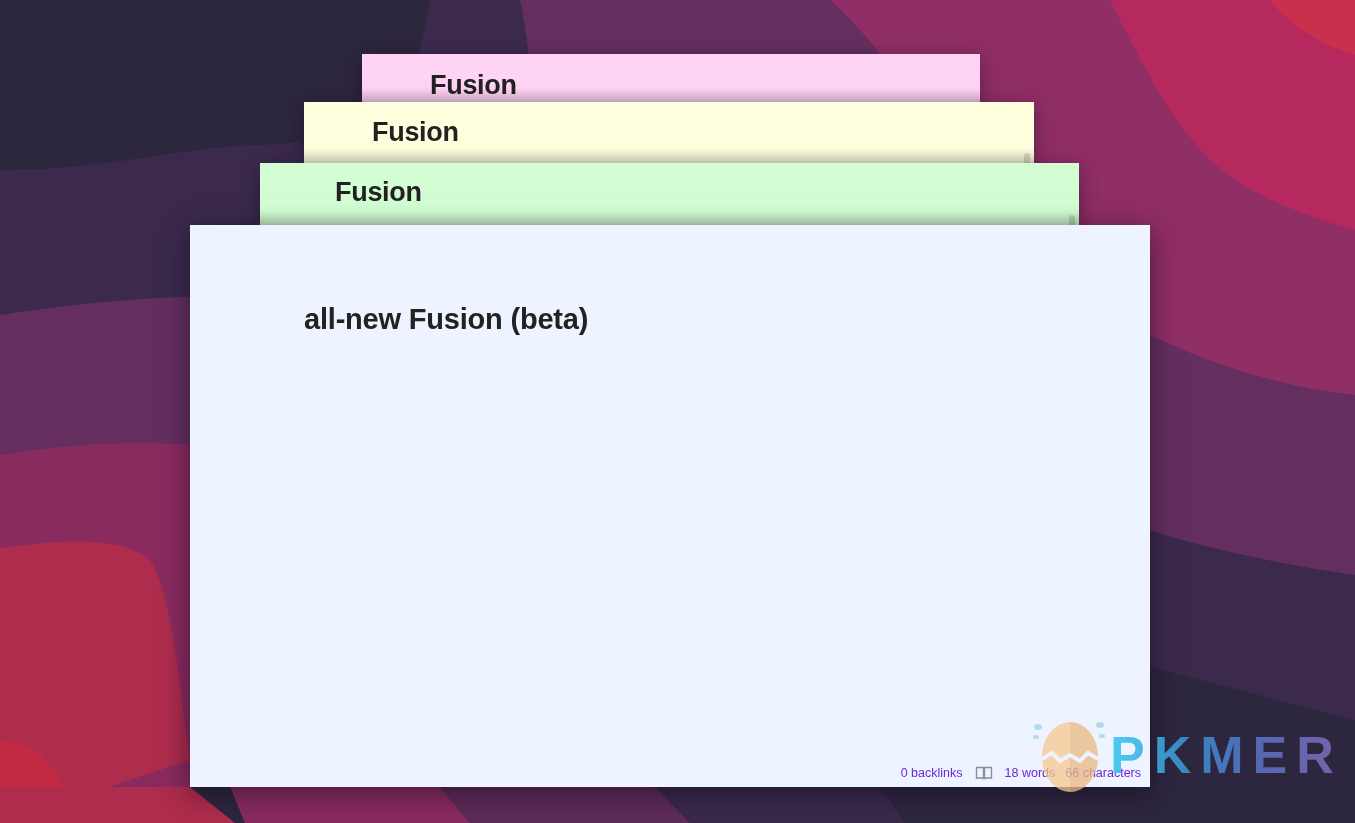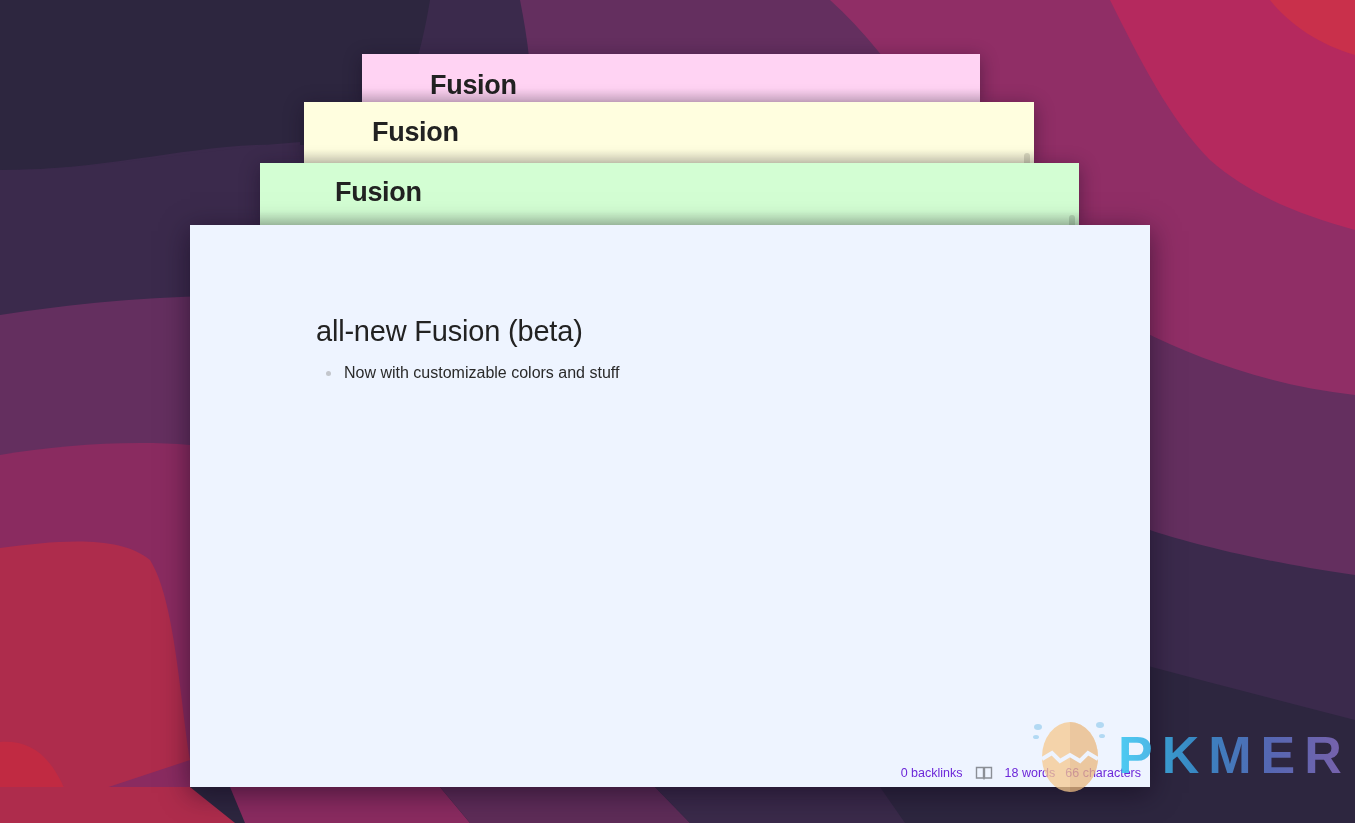--- a/index.html
+++ b/index.html
@@ -26,22 +26,22 @@
   .scroll-nub {
     position:absolute; width:6px; height:10px; border-radius:3px 3px 0 0;
     background:rgba(0,0,0,0.13); bottom:0;
   }
   #card-pink  { left:362px; top:54px;  width:618px; height:48px;  z-index:2; }
   #card-yellow{ left:304px; top:102px; width:730px; height:61px;  z-index:3; }
   #card-green { left:260px; top:163px; width:819px; height:62px;  z-index:4; }
   #card-main  { left:190px; top:225px; width:960px; height:562px; z-index:5;
                 box-shadow: 0 6px 26px rgba(15,5,25,0.55); }
   .note-title {
-    position:absolute; left:114px; top:78px; margin:12px;
-    font-size:29px; font-weight:normal; color:#222; letter-spacing:-0.2px;
+    position:absolute; left:114px; top:78px; margin:0;
+    font-size:29px; font-weight:bold; color:#222; letter-spacing:-0.2px;
   }
   .note-list {
     position:absolute; left:114px; top:134px; margin:0; padding:0; list-style:none;
   }
   .note-list li {
     position:relative; padding-left:40px; font-size:16px; color:#2a2a2a;
     line-height:28px; height:28px;
   }
   .bullet {
     position:absolute; left:22px; top:12px; width:5px; height:5px; border-radius:50%;
@@ -51,21 +51,21 @@
     position:absolute; right:9px; bottom:7px; display:flex; align-items:center;
     gap:10px; font-size:12.5px; color:#6d28d9;
   }
   .book-icon { width:18px; height:14px; display:inline-block; margin:0 2px; }
   .watermark {
     position:absolute; left:1030px; top:715px; width:310px; height:80px; z-index:6;
     pointer-events:none; display:flex; align-items:center;
   }
   .wm-egg { width:80px; height:80px; position:relative; opacity:0.75; }
   .wm-text {
-    font-size:52px; font-weight:bold; letter-spacing:9px; margin-left:8px;
+    font-size:52px; font-weight:bold; letter-spacing:9px; 
     background:linear-gradient(90deg,#3dc8f2 0%,#3a8fcf 35%,#5a6fc0 65%,#8468b8 100%);
     -webkit-background-clip:text; background-clip:text; color:transparent;
     opacity:0.9;
   }
 </style>
 </head>
 <body>
 
 <svg class="bg" viewBox="0 0 1355 823" preserveAspectRatio="none">
   <rect x="0" y="0" width="1355" height="823" fill="#2d263f"></rect>
@@ -100,24 +100,20 @@
 </div>
 
 <div class="card stack-card" id="card-green" style="background:#d3fed3;">
   <span class="stack-title" style="left:75px; top:14px;">Fusion</span>
   <div class="scroll-nub" style="right:4px;"></div>
 </div>
 
 <div class="card" id="card-main" style="background:#eef4ff;">
   <h1 class="note-title">all-new Fusion (beta)</h1>
   <ul class="note-list">
-    <li>
-      <span class="bullet"></span>
-      <span>Now with customizable colors and stuff</span>
-    </li>
   </ul>
 
   <div class="status-bar">
     <span>0 backlinks</span>
     <span class="book-icon">
       <svg width="18" height="14" viewBox="0 0 18 14">
         <path d="M1.5,1.5 L8.5,1.5 L8.5,12 L1.5,12 Z M9.5,1.5 L16.5,1.5 L16.5,12 L9.5,12 Z M9,12 L9,13.5" fill="none" stroke="#8b8f96" stroke-width="1.4"></path>
       </svg>
     </span>
     <span>18 words</span>

